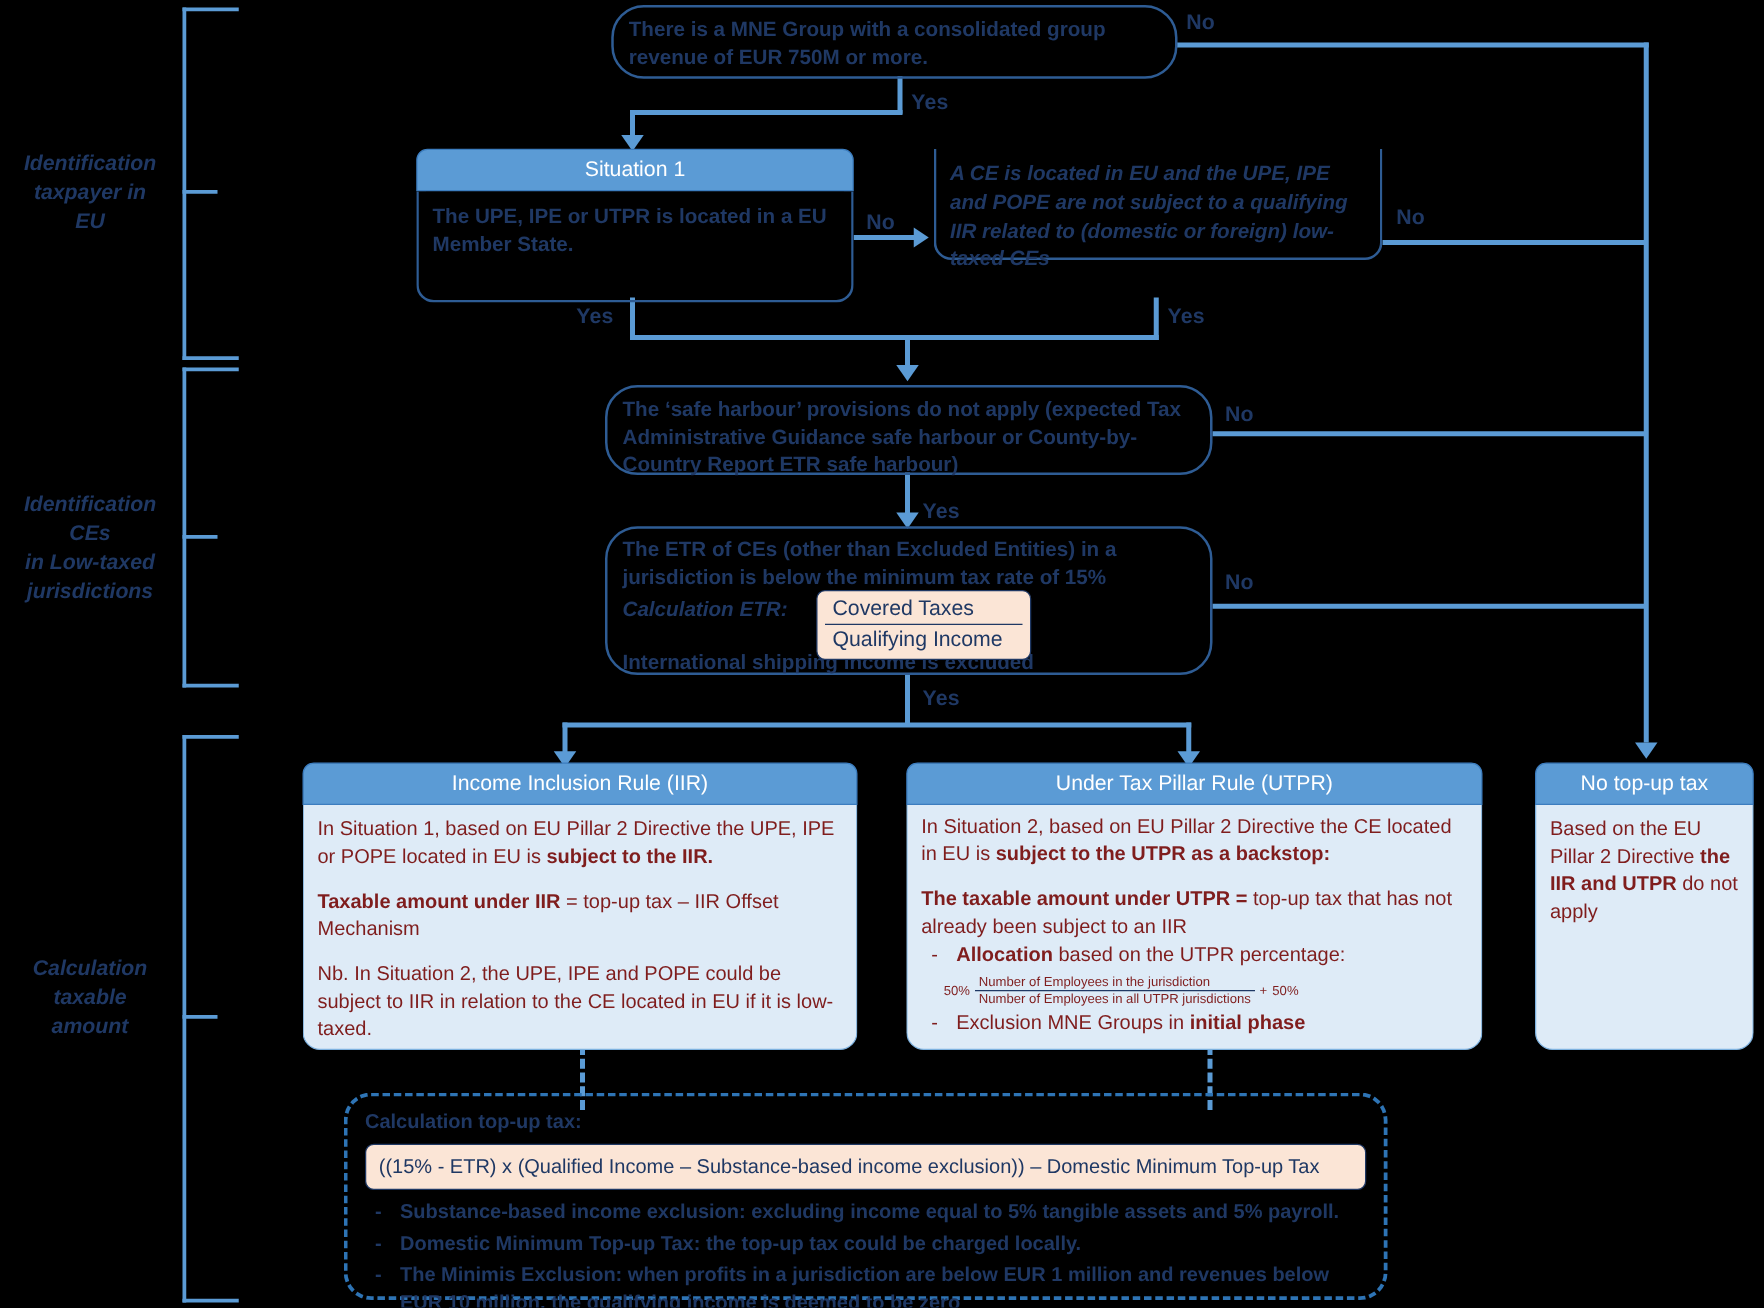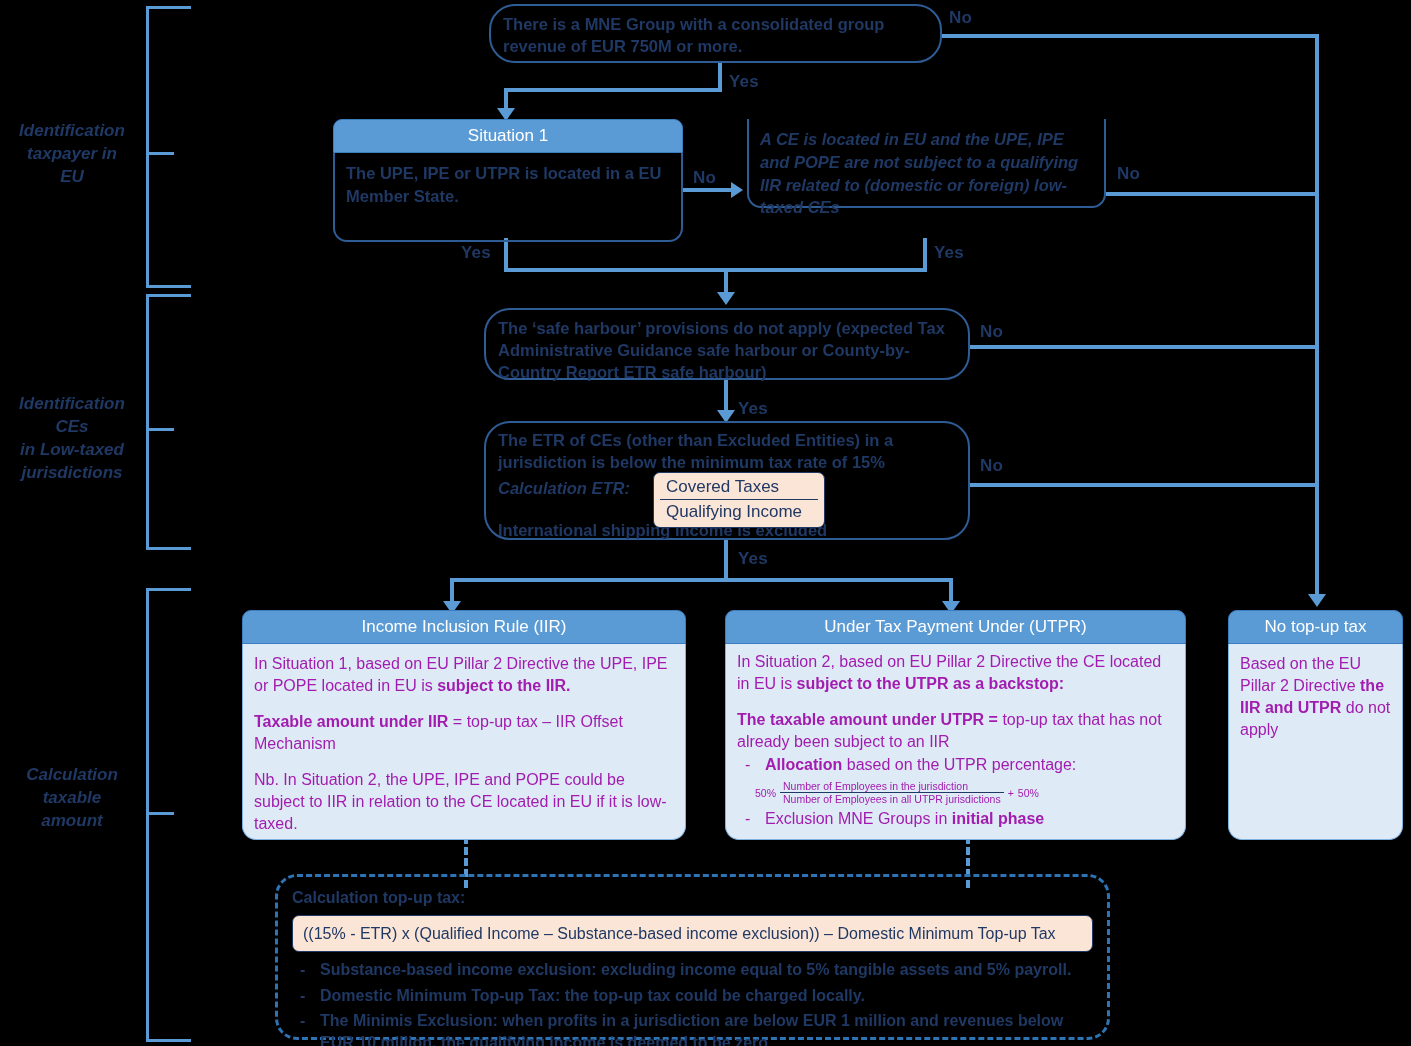--- a/index.html
+++ b/index.html
@@ -49,21 +49,21 @@
 
   
   .card{position:absolute;box-sizing:border-box;}
   .card .hdr{
     background:#5B9BD5;color:#FFFFFF;font-size:17px;text-align:center;
     padding:6px 4px;border:1px solid #3C7DBF;
     border-top-left-radius:9px;border-top-right-radius:9px;
     box-sizing:border-box;
   }
   .card .bdy{
-    background:#DEEBF7;color:#a21caf;font-size:16px;line-height:1.38;
+    background:#DEEBF7;color:#7f1d1d;font-size:16px;line-height:1.38;
     padding:9px 11px;border:1px solid #7EB2E0;border-top:none;
     border-bottom-left-radius:14px;border-bottom-right-radius:14px;
     box-sizing:border-box;
   }
   .card .bdy b{font-weight:bold;}
 
   
   .scard .bdy{
     background:transparent;border:2px solid #2E5C94;border-top:none;
     color:#1F3864;font-weight:bold;font-size:16.5px;
@@ -195,21 +195,21 @@
     <div class="bdy" style="height:196px;">
       <div>In Situation 1, based on EU Pillar 2 Directive the UPE, IPE or POPE located in EU is <b>subject to the IIR.</b></div>
       <div style="height:14px;"></div>
       <div><b>Taxable amount under IIR</b> = top-up tax – IIR Offset Mechanism</div>
       <div style="height:14px;"></div>
       <div>Nb. In Situation 2, the UPE, IPE and POPE could be subject to IIR in relation to the CE located in EU if it is low-taxed.</div>
     </div>
   </div>
 
   <div class="card" style="left:725px;top:610px;width:461px;height:226px;">
-    <div class="hdr">Under Tax Payment Under (UTPR)</div>
+    <div class="hdr">Under Tax Pillar Rule (UTPR)</div>
     <div class="bdy" style="height:196px;padding:7px 11px;">
       <div>In Situation 2, based on EU Pillar 2 Directive the CE located in EU is <b>subject to the UTPR as a backstop:</b></div>
       <div style="height:14px;"></div>
       <div><b>The taxable amount under UTPR =</b> top-up tax that has not already been subject to an IIR</div>
       <ul class="bul" style="margin-top:1px;">
         <li><b>Allocation</b> based on the UTPR percentage:</li>
       </ul>
       <div class="mini" style="display:flex;align-items:center;justify-content:flex-start;gap:4px;margin:1px 0 2px 18px;">
         <span>50%</span>
         <span class="frac mini">

